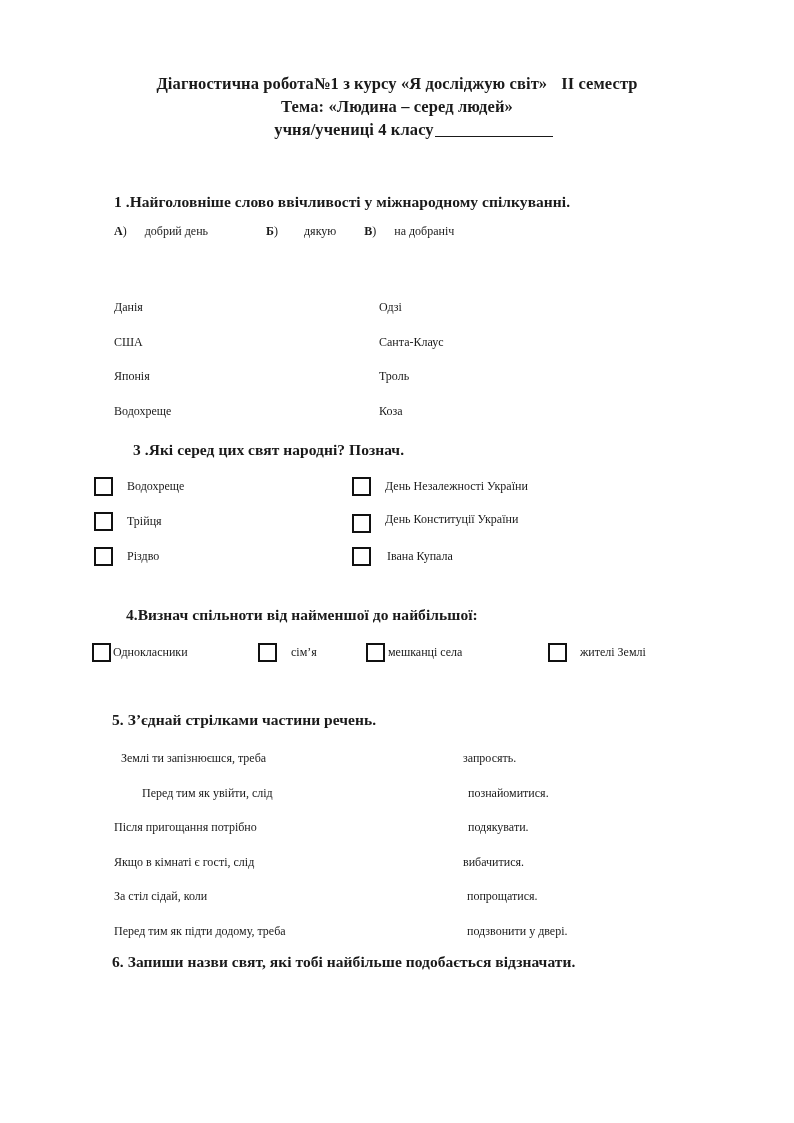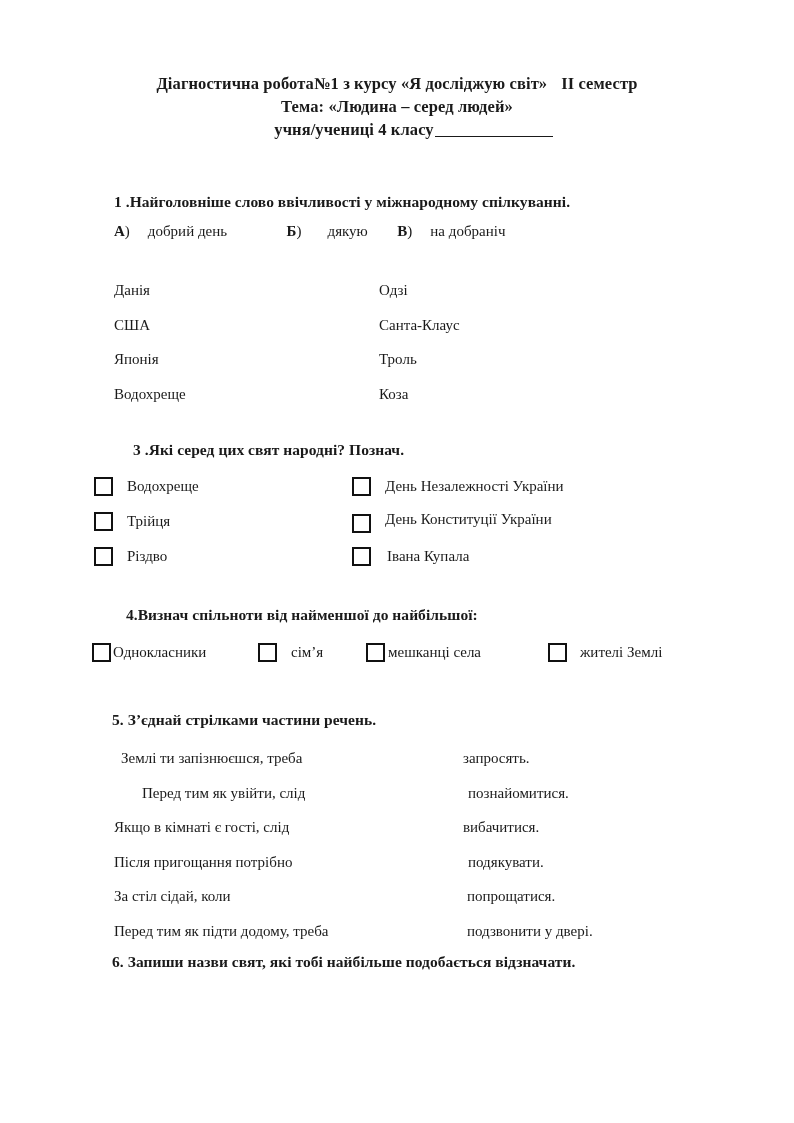--- a/index.html
+++ b/index.html
@@ -51,21 +51,21 @@
     left: 0;
     width: 794px;
   }
   .q-title {
     font-weight: bold;
     font-size: 15.5px;
     line-height: 20px;
     letter-spacing: .05px;
   }
   .body-text {
-    font-size: 15px;
+    font-size: 12px;
     line-height: 20px;
   }
 
   
   #q1 { top: 192px; }
   #q1 .q-title { margin-left: 114px; }
   #q1 .options {
     margin-left: 114px;
     margin-top: 9px;
     white-space: nowrap;
@@ -73,21 +73,21 @@
   #q1 .opt-letter { font-weight: bold; }
   #q1 .opt { display: inline-block; }
   #q1 .sp-a { display: inline-block; width: 52px; }
   #q1 .sp-b { display: inline-block; width: 26px; }
   #q1 .sp-c { display: inline-block; width: 22px; }
   #q1 .inner-sp { display: inline-block; width: 18px; }
 
   
   #q2 { top: 263px; }
   #q2 .q-title { margin-left: 114px; }
-  #q2 .pair-list { margin-top: 17px; }
+  #q2 .pair-list { margin-top: 34px; }
   #q2 .pair-row {
     position: relative;
     height: 34.5px;
   }
   #q2 .col-left {
     position: absolute;
     left: 114px;
     top: 0;
   }
   #q2 .col-right {
@@ -281,28 +281,28 @@
 
       <div class="match-row">
         <span class="left-part body-text" style="left:121px;">Землі ти запізнюєшся, треба</span>
         <span class="right-part body-text" style="left:463px;">запросять.</span>
       </div>
       <div class="match-row">
         <span class="left-part body-text" style="left:114px;margin-left:28px;">Перед тим як увійти, слід</span>
         <span class="right-part body-text" style="left:468px;">познайомитися.</span>
       </div>
       <div class="match-row">
+        <span class="left-part body-text" style="left:114px;">Після пригощання потрібно</span>
+        <span class="right-part body-text" style="left:468px;">подякувати.</span>
+      </div>
+      <div class="match-row">
         <span class="left-part body-text" style="left:114px;">Якщо в кімнаті є гості, слід</span>
         <span class="right-part body-text" style="left:463px;">вибачитися.</span>
       </div>
       <div class="match-row">
-        <span class="left-part body-text" style="left:114px;">Після пригощання потрібно</span>
-        <span class="right-part body-text" style="left:468px;">подякувати.</span>
-      </div>
-      <div class="match-row">
         <span class="left-part body-text" style="left:114px;">За стіл сідай, коли</span>
         <span class="right-part body-text" style="left:467px;">попрощатися.</span>
       </div>
       <div class="match-row">
         <span class="left-part body-text" style="left:114px;">Перед тим як підти додому, треба</span>
         <span class="right-part body-text" style="left:467px;">подзвонити у двері.</span>
       </div>
 
     </div>
   </div>

